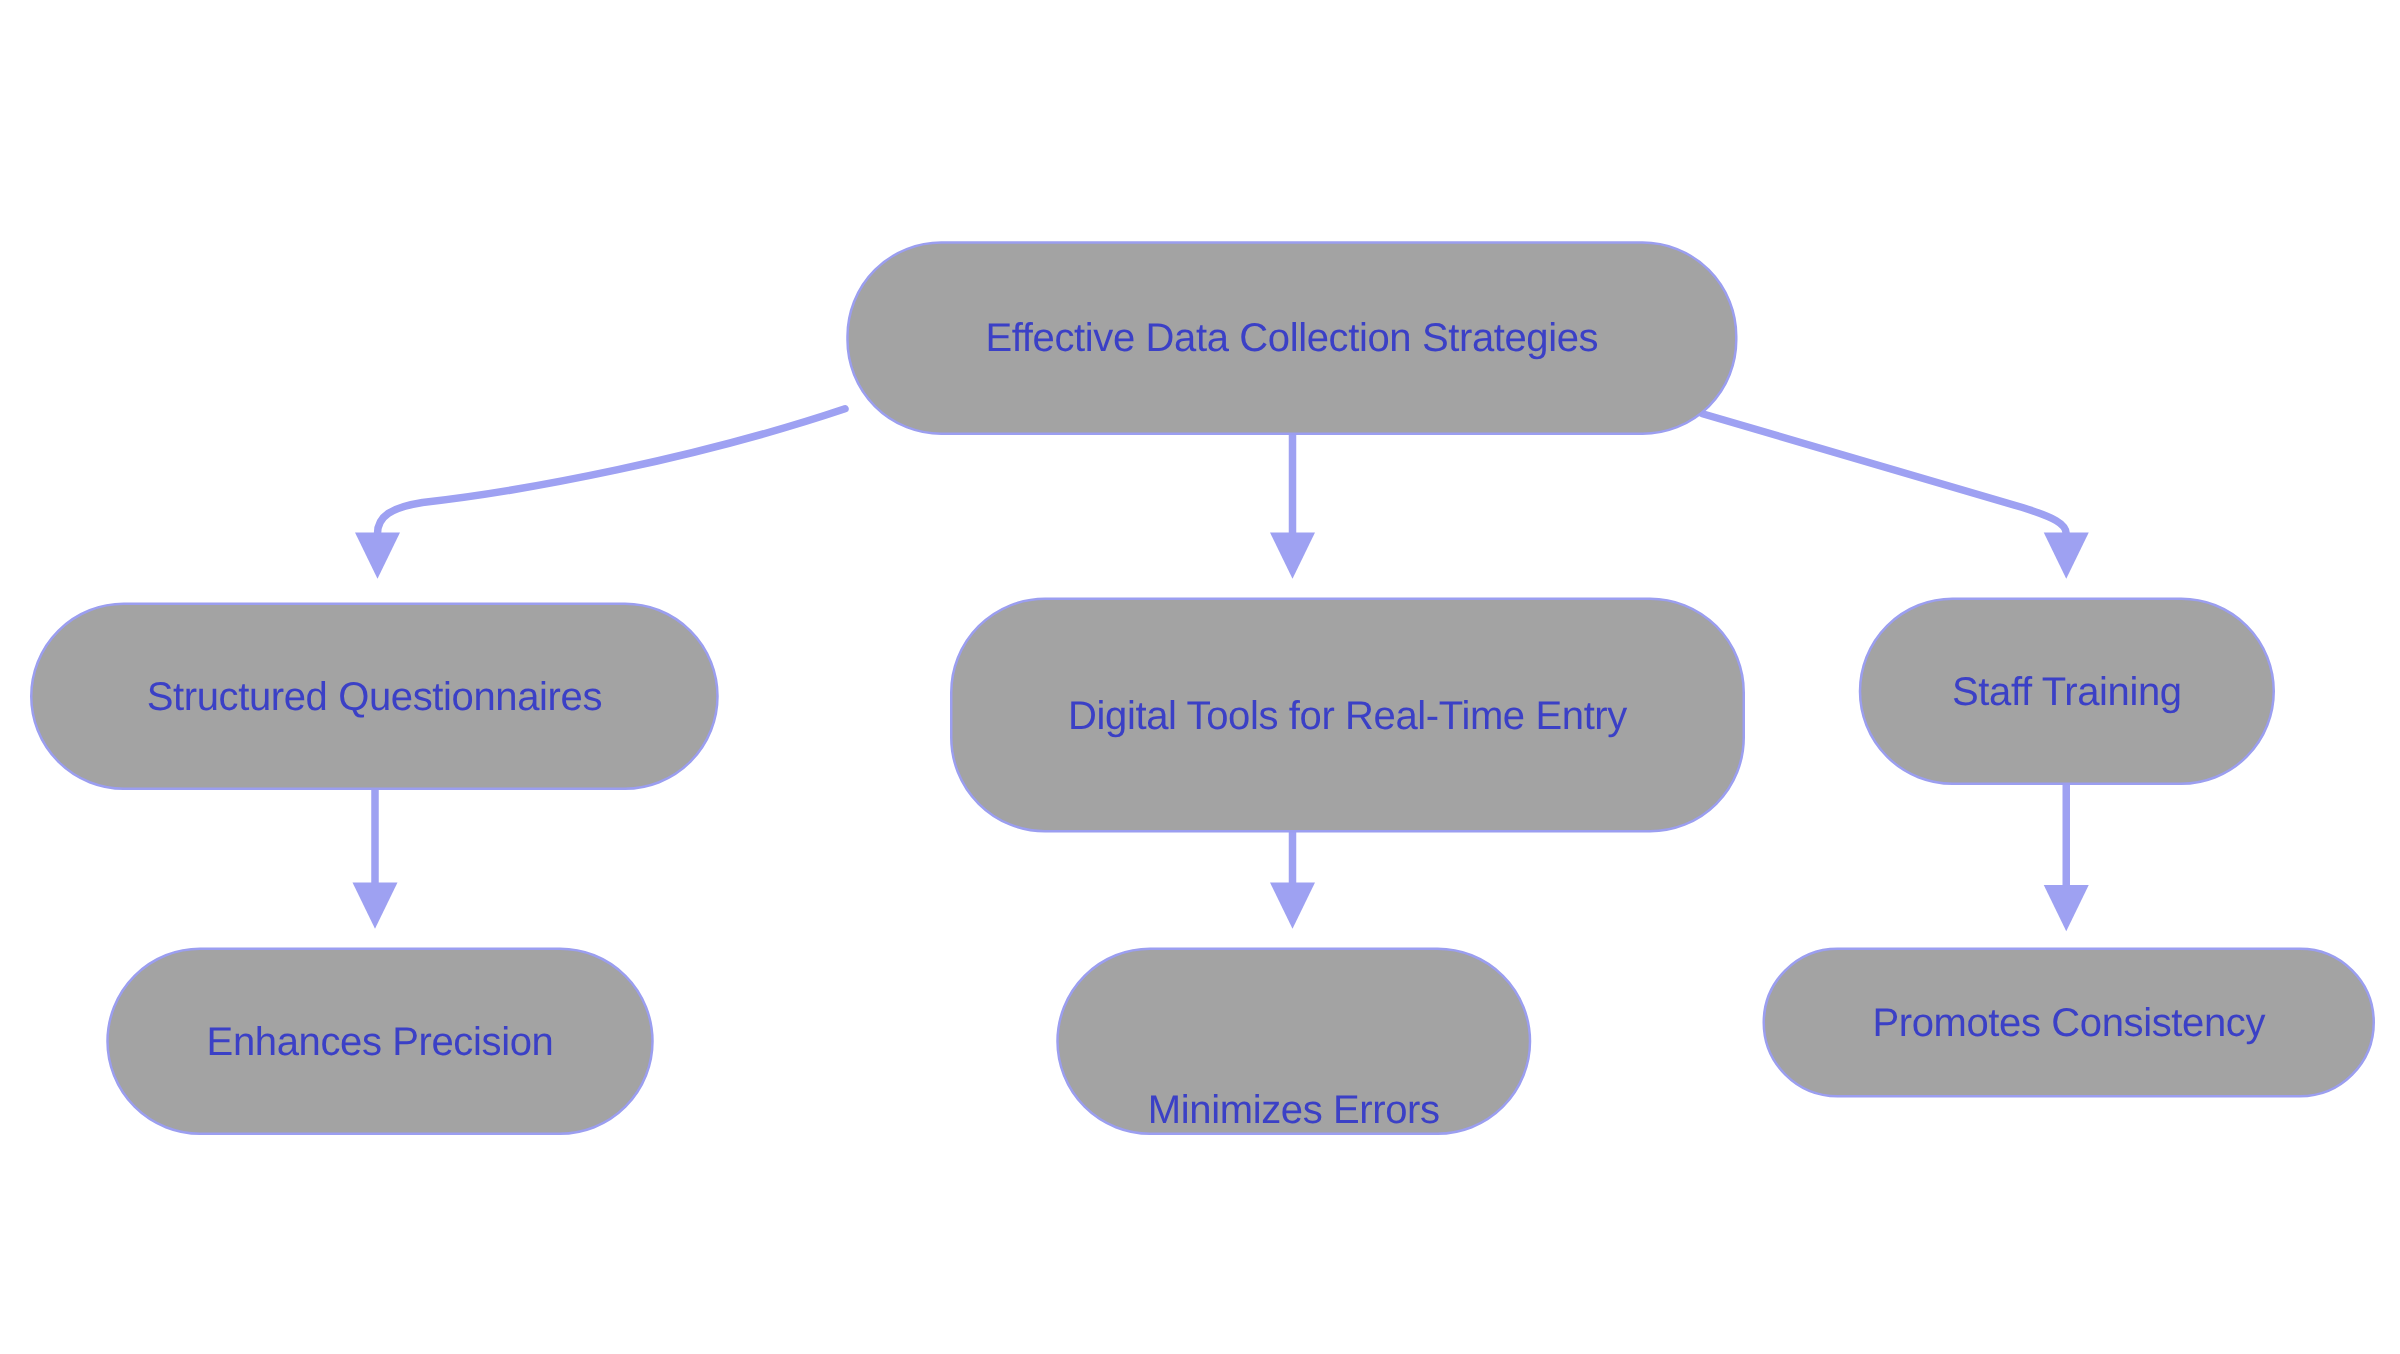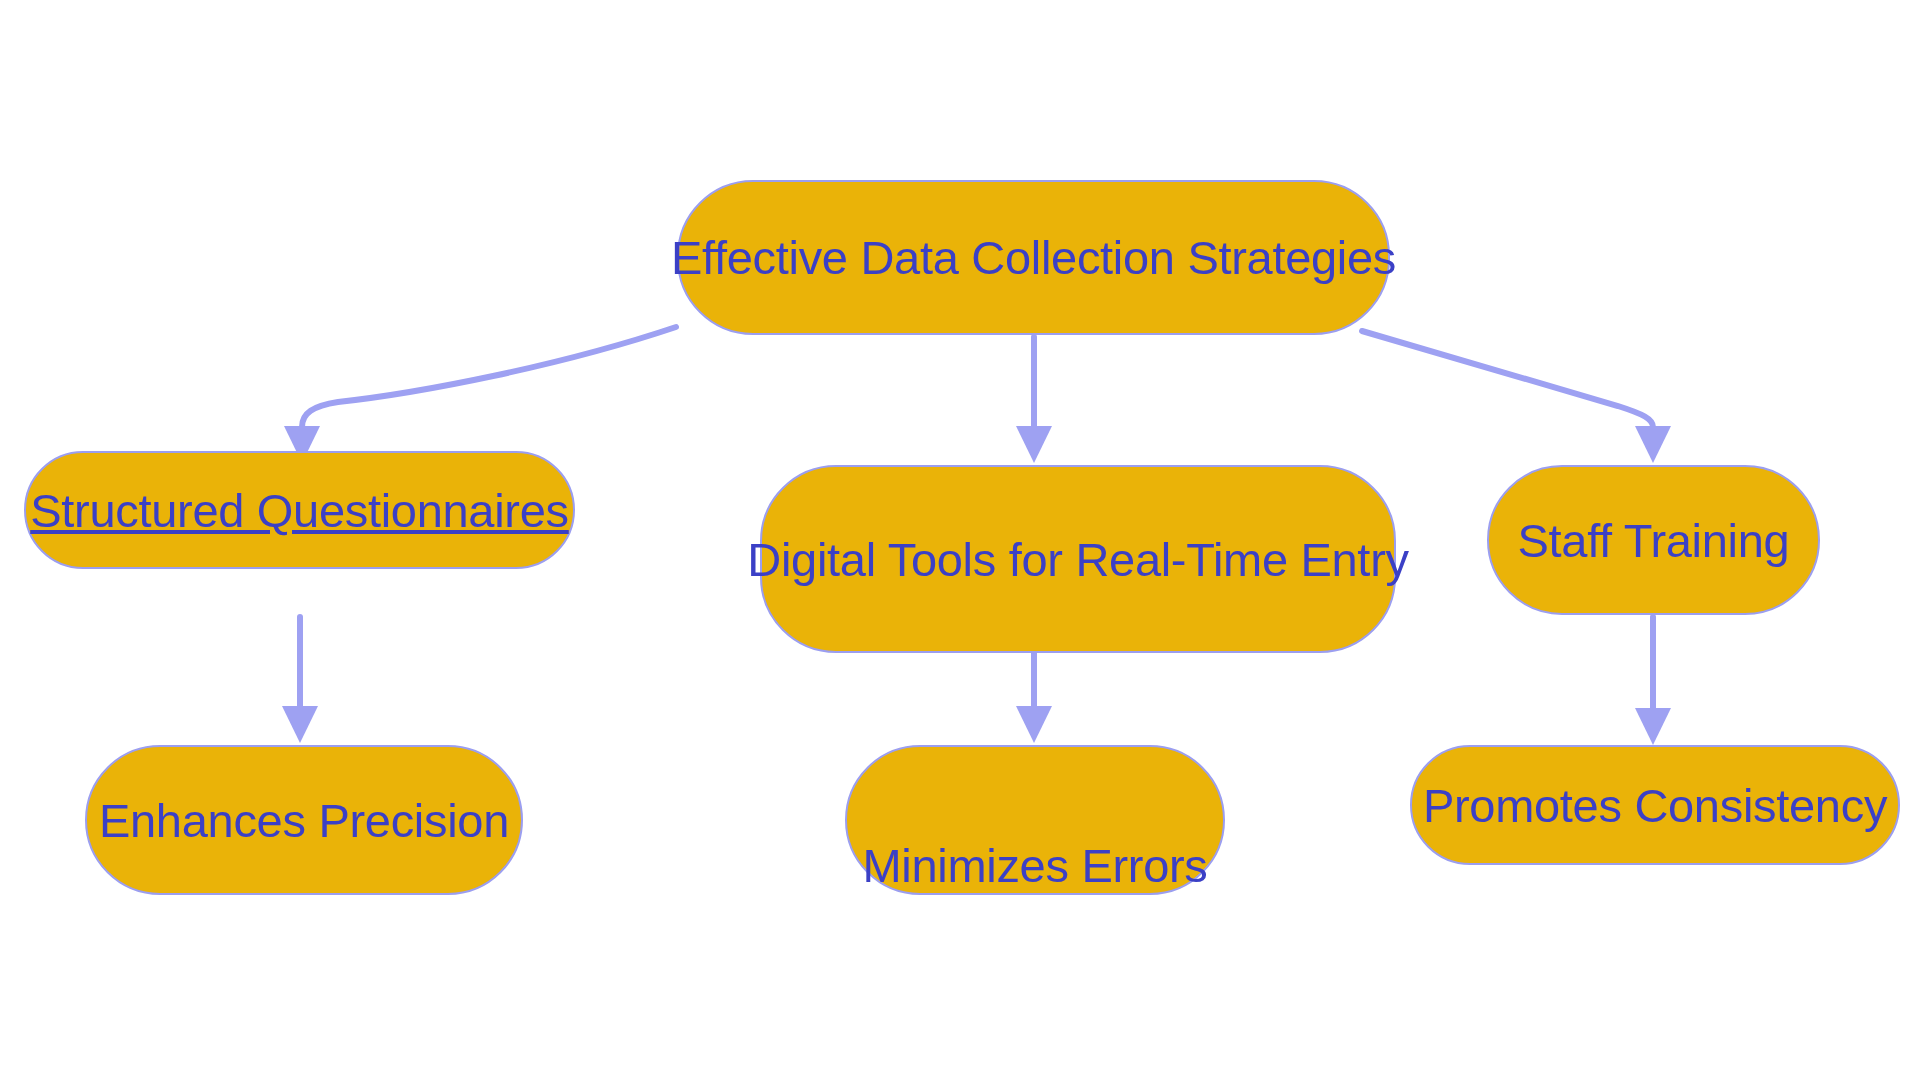--- a/index.html
+++ b/index.html
@@ -18,35 +18,36 @@
   .edges {
     position: absolute;
     left: 0;
     top: 0;
     width: 1920px;
     height: 1083px;
   }
   .node {
     position: absolute;
     box-sizing: border-box;
-    background: #eab308;
+    background: #a3a3a3;
     border: 2px solid #9b9ef0;
     border-radius: 76px;
     color: #3b40c6;
-    font-size: 47px;
+    font-size: 32px;
     letter-spacing: -0.3px;
     display: flex;
     align-items: center;
     justify-content: center;
     text-align: center;
     white-space: nowrap;
+    margin-top: 13px;
   }
   
   .node-root          { left: 677px;  top: 180px; width: 713px; height: 155px; }
-  .node-questionnaires{ left: 24px;   top: 451px; width: 551px; height: 118px; text-decoration: underline; }
+  .node-questionnaires{ left: 24px;   top: 469px; width: 551px; height: 150px; }
   .node-digital-tools { left: 760px;  top: 465px; width: 636px; height: 188px; }
   .node-staff-training{ left: 1487px; top: 465px; width: 333px; height: 150px; }
   .node-precision     { left: 85px;   top: 745px; width: 438px; height: 150px; }
   .node-errors        { left: 845px;  top: 745px; width: 380px; height: 150px; align-items: flex-end; }
   .node-consistency   { left: 1410px; top: 745px; width: 490px; height: 120px; }
 
   .edge-path {
     fill: none;
     stroke: #9ea1f2;
     stroke-width: 6;

